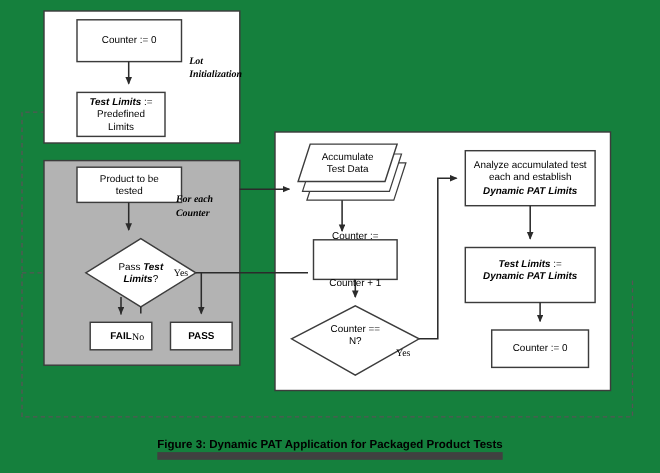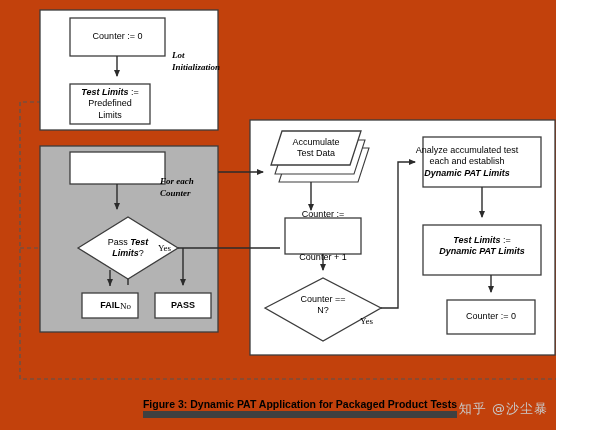--- a/index.html
+++ b/index.html
@@ -2,23 +2,23 @@
 <html><head>
 <meta charset="utf-8">
 <style>
   html, body {
     margin: 0;
     padding: 0;
     background: #ffffff;
   }
   #canvas {
     position: relative;
-    width: 556px;
+    width: 600px;
     height: 430px;
-    background: #c2410c;
+    background: #15803d;
     font-family: "Liberation Sans", sans-serif;
     overflow: hidden;
   }
   svg.layer {
     position: absolute;
     left: 0;
     top: 0;
     width: 600px;
     height: 430px;
   }
@@ -143,20 +143,24 @@
     <div><span class="bold-italic">Test Limits</span><span> :=</span></div>
     <div>Predefined</div>
     <div>Limits</div>
   </div>
 
   <div class="lbl bold-italic" style="left:172px; top:24px; line-height:1.3;">
     <div>Lot</div>
     <div>Initialization</div>
   </div>
 
+  <div class="node-text" style="left:70px; top:152px; width:95px; height:32px; flex-direction:column;">
+    <div>Product to be</div>
+    <div>tested</div>
+  </div>
 
   <div class="lbl bold-italic" style="left:160px; top:150px; line-height:1.3;">
     <div>For each</div>
     <div>Counter</div>
   </div>
 
   <div class="node-text" style="left:88px; top:232px; width:80px; height:32px; flex-direction:column;">
     <div><span>Pass </span><span class="bold-italic">Test</span></div>
     <div><span class="bold-italic">Limits</span><span>?</span></div>
   </div>
@@ -181,34 +185,33 @@
     <div>Counter + 1</div>
   </div>
 
   <div class="node-text" style="left:288px; top:290px; width:70px; height:30px; flex-direction:column;">
     <div>Counter ==</div>
     <div>N?</div>
   </div>
 
   <div class="lbl" style="left:360px; top:290px;">Yes</div>
 
-  <div class="node-text" style="left:408px; top:137px; width:118px; height:50px; flex-direction:column;">
+  <div class="node-text" style="left:423px; top:137px; width:118px; height:50px; flex-direction:column;">
     <div>Analyze accumulated test</div>
     <div>each and establish</div>
     <div class="bold-italic">Dynamic PAT Limits</div>
   </div>
 
   <div class="node-text" style="left:423px; top:225px; width:118px; height:42px; flex-direction:column;">
     <div><span class="bold-italic">Test Limits</span><span> :=</span></div>
     <div class="bold-italic">Dynamic PAT Limits</div>
   </div>
 
   <div class="node-text" style="left:447px; top:300px; width:88px; height:34px;">
     <span>Counter := 0</span>
   </div>
 
   <div class="caption">
     <span>Figure 3: Dynamic PAT Application for Packaged Product Tests</span>
   </div>
 
-  <div class="watermark">知乎 @沙尘暴</div>
 
 </div>
 
 </body></html>

